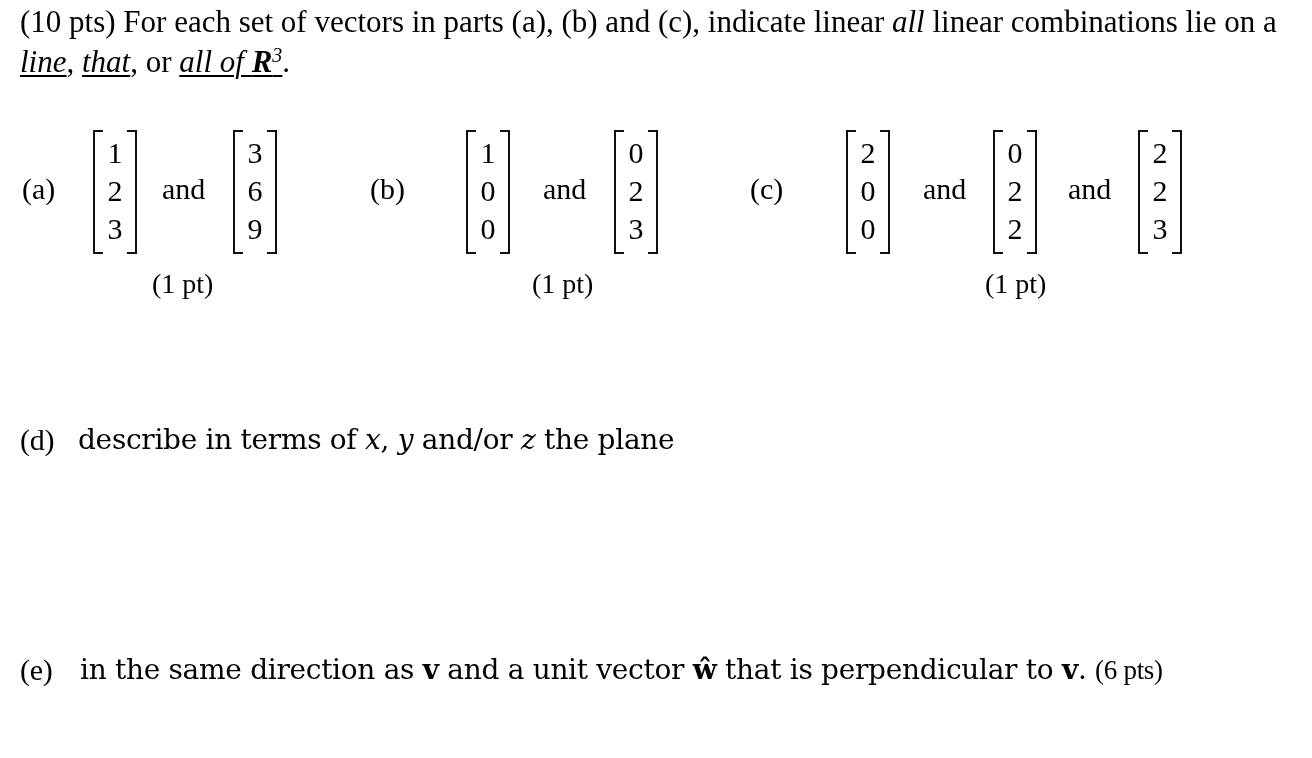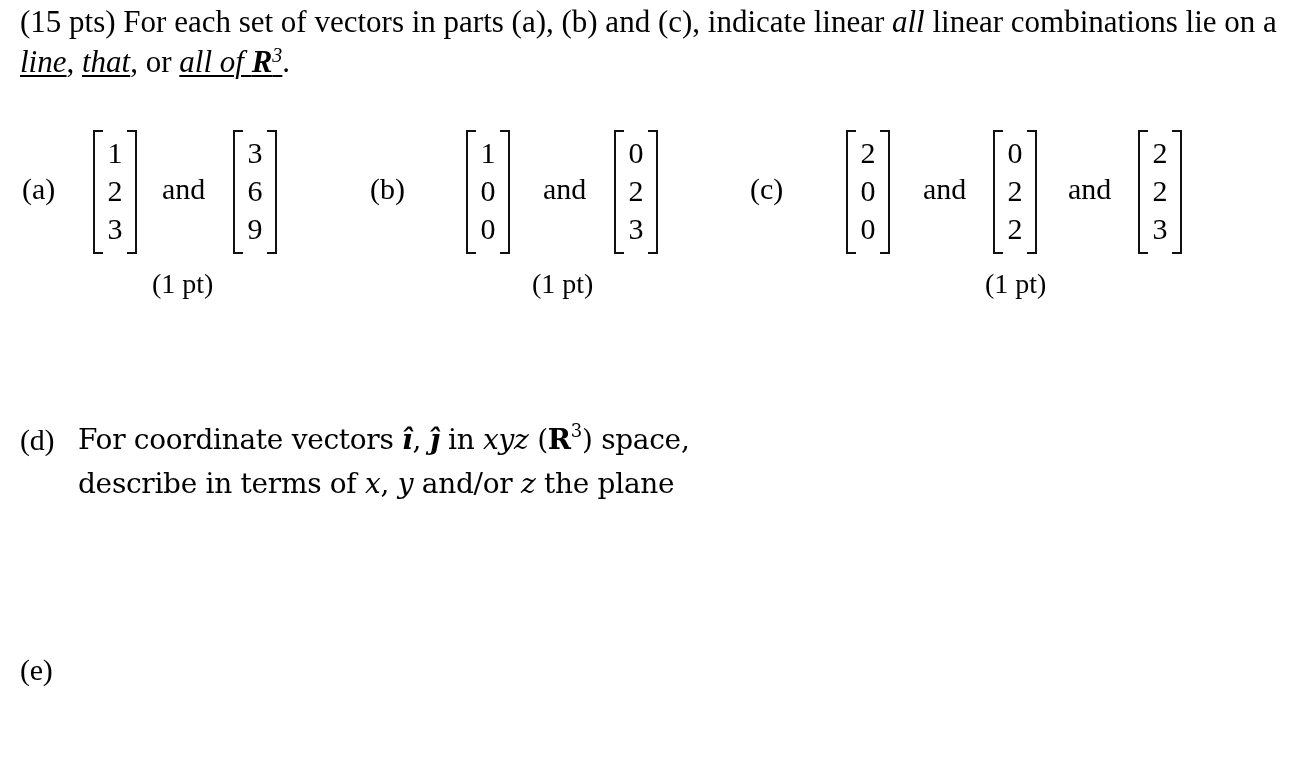--- a/index.html
+++ b/index.html
@@ -89,21 +89,21 @@
     }
     .mi { font-style: italic; }
     .bm { font-weight: bold; font-style: italic; }
     .bv { font-weight: bold; }
     .para sup { font-size: 18px; vertical-align: 12px; line-height: 0; }
   </style>
 </head>
 <body>
 
 <div class="intro">
-  <span>(15 pts)</span><span> For each set of vectors in parts (a), (b) and (c), indicate linear </span><i>all</i><span> linear combinations lie on a </span><u>line</u><span>, </span><u>that</u><span>, or </span><u><span>all of </span><b>R</b><sup>3</sup></u><span>.</span>
+  <span>(10 pts)</span><span> For each set of vectors in parts (a), (b) and (c), indicate linear </span><i>all</i><span> linear combinations lie on a </span><u>line</u><span>, </span><u>that</u><span>, or </span><u><span>all of </span><b>R</b><sup>3</sup></u><span>.</span>
 </div>
 
 <div class="part-label" style="left:22px; top:172px;">(a)</div>
 <div class="vec" style="left:93px; top:130px;">
   <div class="br l"></div>
     <div class="br r"></div>
   <div class="entries">
     <span>1</span>
     <span>2</span>
     <span>3</span>
@@ -170,19 +170,19 @@
   <div class="entries">
     <span>2</span>
     <span>2</span>
     <span>3</span>
   </div>
 </div>
 <div class="pts" style="left:985px; top:268px;">(1 pt)</div>
 
 <div class="para" style="left:78px; top:418px; width:900px;">
   <span class="lbl">(d)</span>
-  <div><span>For coordinate vectors </span><span class="bm">î</span><span>, </span><span class="bm">ĵ</span><span> in </span><span class="mi">xyz</span><span> (</span><span class="bv">R</span><sup>3</sup><span>) space,</span></div>
   <div><span>describe in terms of </span><span class="mi">x</span><span>, </span><span class="mi">y</span><span> and/or </span><span class="mi">z</span><span> the plane</span></div>
 </div>
 
 <div class="para" style="left:80px; top:648px; width:1230px;">
   <span class="lbl" style="left:-60px;">(e)</span>
+  <div><span>in the same direction as </span><span class="bv">v</span><span> and a unit vector </span><span class="bv">ŵ</span><span> that is perpendicular to </span><span class="bv">v</span><span>.</span> <span class="pt">(6 pts)</span></div>
 </div>
 
 </body></html>

